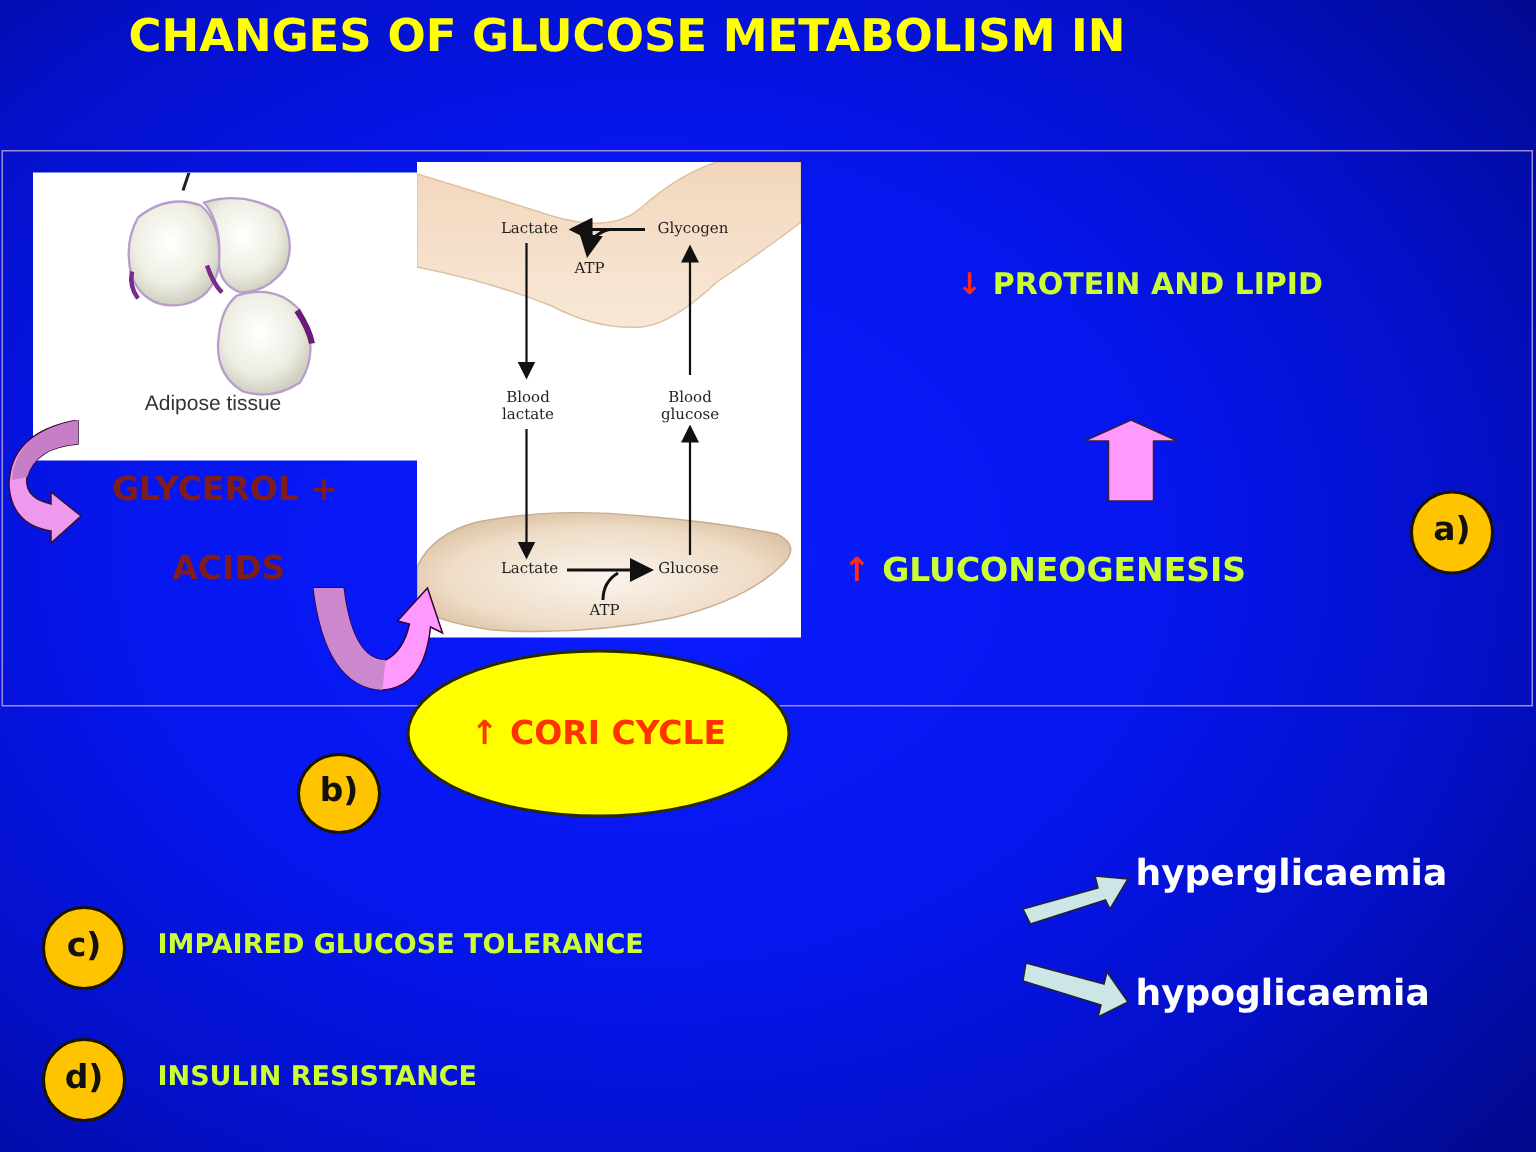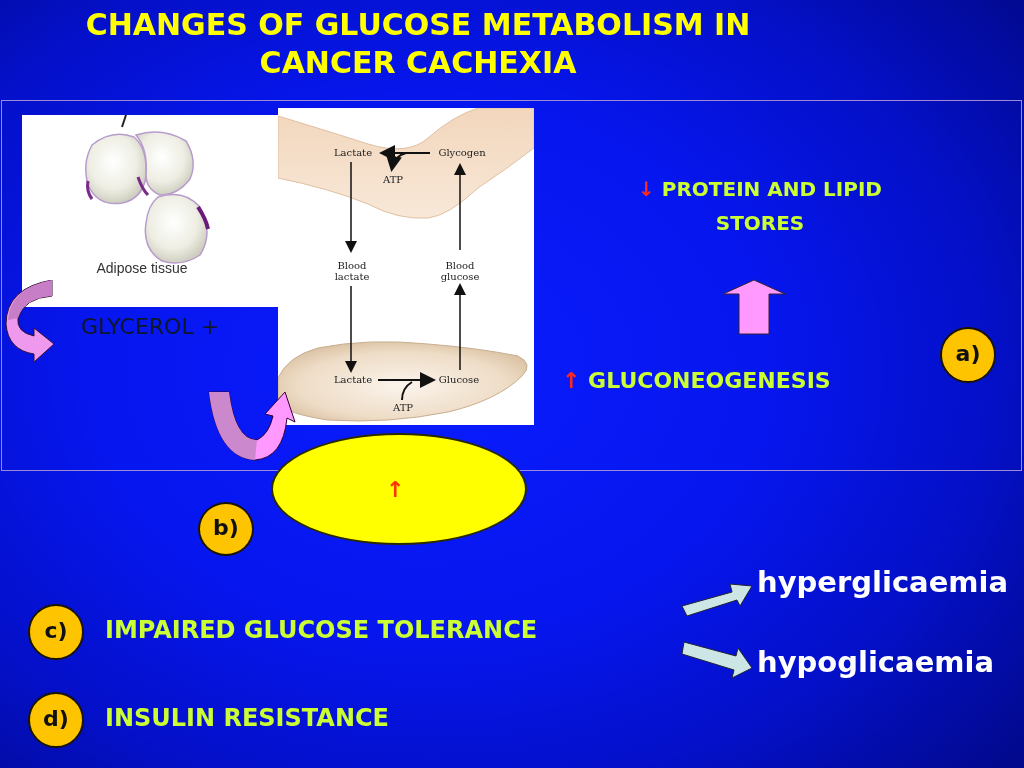--- a/index.html
+++ b/index.html
@@ -15,48 +15,47 @@
     color: #ffff00; font-weight: bold; font-size: 30px; line-height: 38px;
     font-family: "DejaVu Sans", sans-serif; letter-spacing: 0px;
   }
   .frame {
     left: 1px; top: 100px; width: 1021px; height: 371px;
     border: 1px solid #9a8ad8; box-sizing: border-box;
   }
   .img-box { background: #ffffff; }
   .adipose { left: 22px; top: 115px; width: 266px; height: 192px; overflow: hidden; }
   .cori-img { left: 278px; top: 108px; width: 256px; height: 317px; overflow: hidden; }
-  .yel { color: #0f172a; font-weight: normal; }
+  .yel { color: #7f1d1d; font-weight: bold; }
   .lime { color: #ccff33; font-weight: bold; }
   .red { color: #ff2a1a; font-weight: bold; }
   .glycerol { left: 30px; top: 312px; width: 240px; text-align: center; font-size: 22px; line-height: 30px; }
   .ffa { left: 30px; top: 365px; width: 245px; text-align: center; font-size: 22px; line-height: 29px; }
   .protein { left: 560px; top: 172px; width: 400px; text-align: center; font-size: 20px; line-height: 34px; }
   .gluco { left: 562px; top: 366px; font-size: 22px; line-height: 30px; white-space: nowrap; }
   .badge {
     width: 48px; height: 48px; border-radius: 50%;
     background: #ffc400; border: 2px solid #1a1400; box-sizing: border-box;
     color: #111; font-weight: bold; font-size: 22px; line-height: 42px; text-align: center;
   }
   .ellipse {
     left: 271px; top: 433px; width: 256px; height: 112px; border-radius: 50%;
     background: #ffff00; border: 2px solid #2a2a00; box-sizing: border-box;
     display: flex; align-items: center; justify-content: center;
     font-size: 22px; font-weight: bold; color: #ff3300;
   }
-  .item { font-size: 24px; line-height: 30px; white-space: nowrap; }
-  .white { color: #ffffff; font-weight: bold; font-size: 29px; line-height: 28px; }
+  .item { font-size: 18px; line-height: 30px; white-space: nowrap; }
+  .white { color: #ffffff; font-weight: bold; font-size: 24px; line-height: 28px; }
   .diag-lbl { font-family: "DejaVu Serif", "Liberation Serif", serif; font-size: 10px; color: #222; text-align: center; line-height: 11px; }
 </style>
 </head>
 <body>
 
 <div class="abs title">
   <div>CHANGES OF GLUCOSE METABOLISM IN</div>
-  <div>CANCER CACHEXIA</div>
 </div>
 
 <div class="abs frame"></div>
 
 <div class="abs img-box adipose">
   <svg width="240" height="192" viewBox="0 0 240 192">
     <defs>
       <radialGradient id="cell" cx="45%" cy="40%" r="60%">
         <stop offset="0%" stop-color="#ffffff"></stop>
         <stop offset="65%" stop-color="#eeeee4"></stop>
@@ -125,40 +124,40 @@
   <path d="M48 0 L48 16 Q20 18 14 38 L4 40 Q6 8 48 0Z" fill="#c77ec7"></path>
 </svg>
 
 <svg class="abs" style="left:203px;top:388px" width="96" height="76" viewBox="0 0 96 76">
   <path d="M6 4 L26 4 Q32 52 54 52 Q66 46 70 28 L62 26 L82 4 L92 34 L84 30 Q80 70 52 72 Q14 70 6 4 Z" fill="#ff99ff" stroke="#330033" stroke-width="1"></path>
   <path d="M6 4 L26 4 Q32 52 54 52 L52 72 Q14 70 6 4 Z" fill="#cc88cc"></path>
 </svg>
 
 <div class="abs yel glycerol">GLYCEROL +</div>
 <div class="abs yel ffa">
+  <div>ACIDS</div>
 </div>
 
 <div class="abs lime protein">
   <div><span class="red">↓</span> <span>PROTEIN AND LIPID</span></div>
-  <div>STORES</div>
 </div>
 
 <svg class="abs" style="left:721px;top:278px" width="66" height="58" viewBox="0 0 66 58">
   <path d="M33 2 L64 16 L48 16 L48 56 L18 56 L18 16 L2 16 Z" fill="#ff99ff" stroke="#332233" stroke-width="1"></path>
 </svg>
 
 <div class="abs lime gluco">
   <span class="red">↑</span>
   <span>GLUCONEOGENESIS</span>
 </div>
 
 <div class="abs badge" style="left:940px;top:327px;width:56px;height:56px;line-height:50px;">a)</div>
 
 <div class="abs ellipse">
-  <span>↑</span>&nbsp;
+  <span>↑</span>&nbsp;<span>CORI CYCLE</span>
 </div>
 
 <div class="abs badge" style="left:198px;top:502px;width:56px;height:54px;line-height:48px;">b)</div>
 
 <div class="abs badge" style="left:28px;top:604px;width:56px;height:56px;line-height:50px;">c)</div>
 <div class="abs lime item" style="left:105px;top:615px;">IMPAIRED GLUCOSE TOLERANCE</div>
 
 <div class="abs badge" style="left:28px;top:692px;width:56px;height:56px;line-height:50px;">d)</div>
 <div class="abs lime item" style="left:105px;top:703px;">INSULIN RESISTANCE</div>
 

